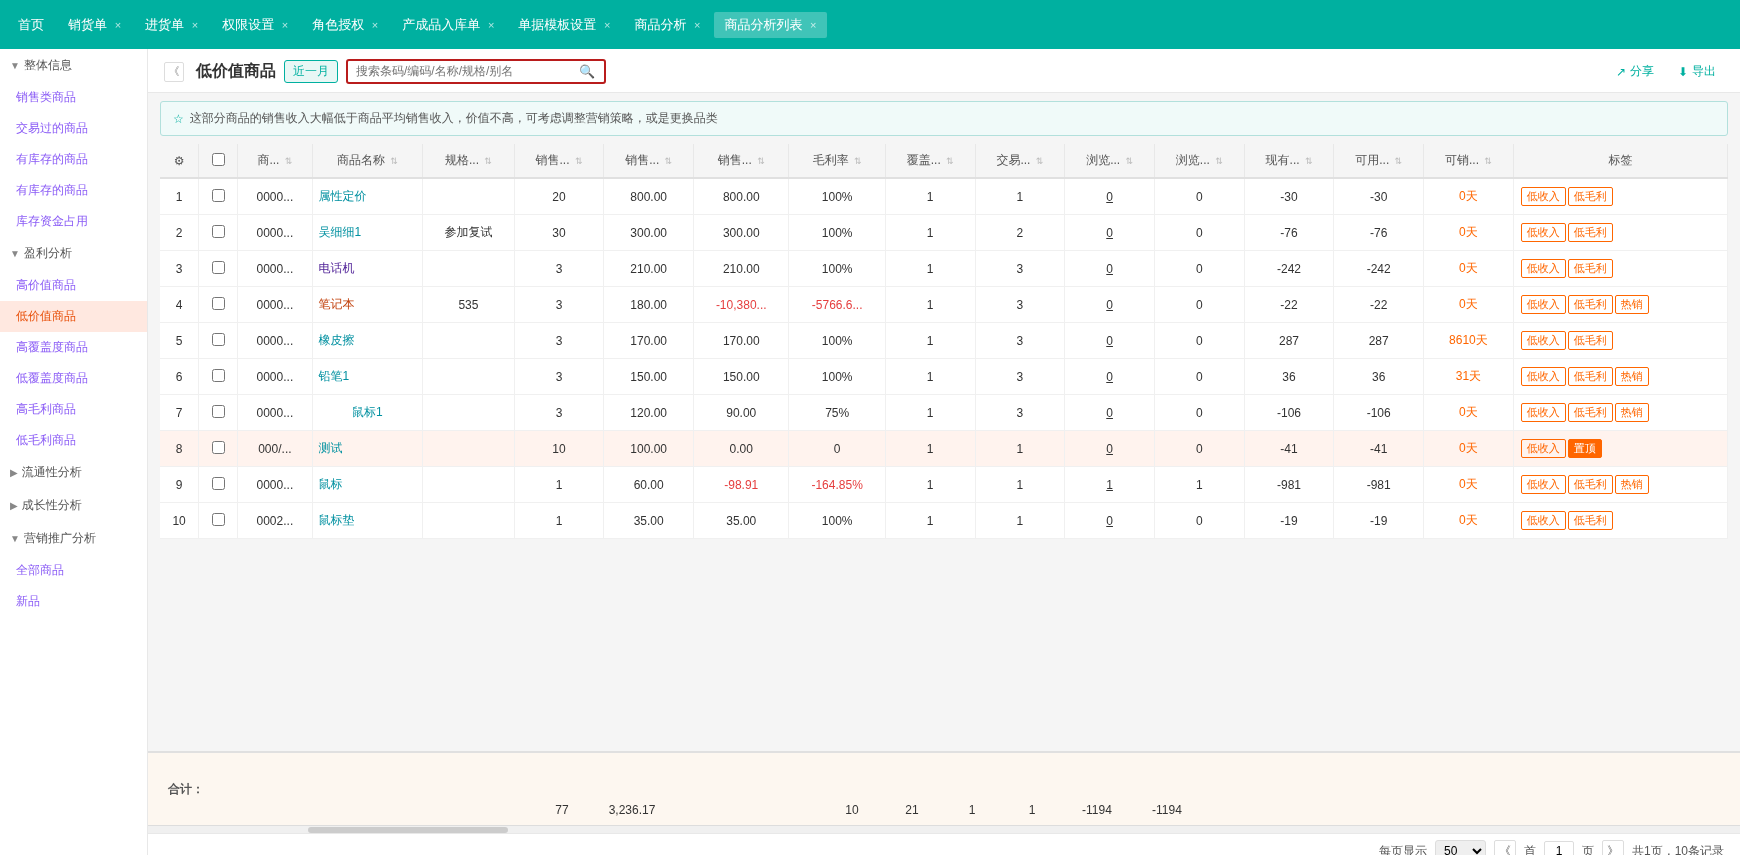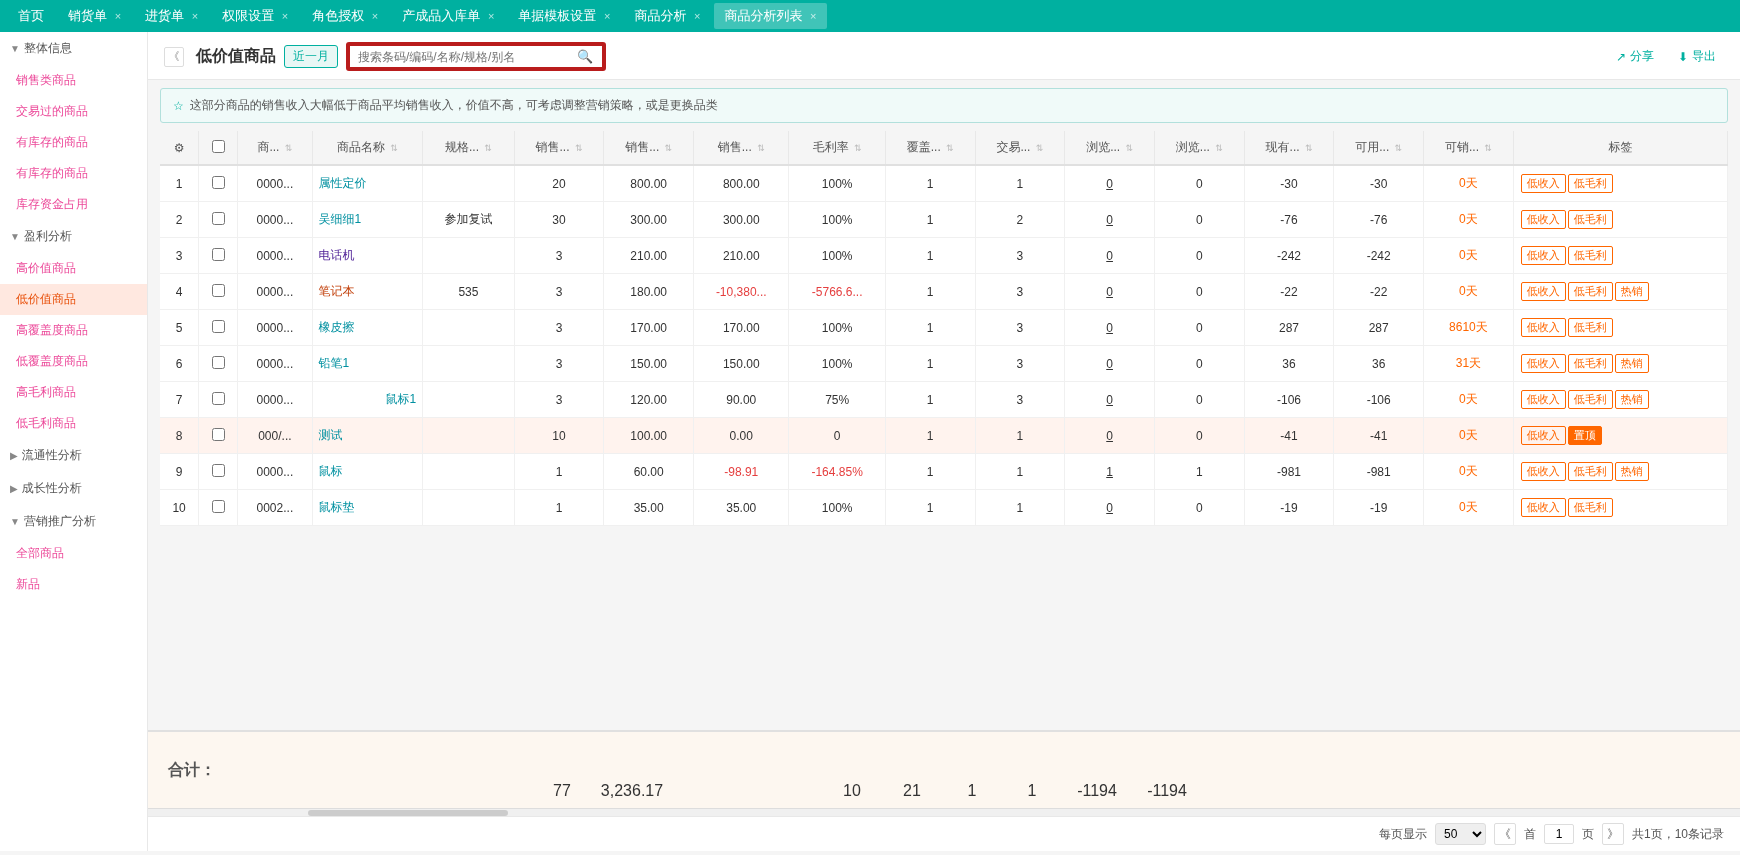--- a/index.html
+++ b/index.html
@@ -1,21 +1,21 @@
 <!DOCTYPE html>
 <html><head>
   <meta charset="utf-8">
   <style>
     * { box-sizing: border-box; margin: 0; padding: 0; }
     body { font-family: 'Microsoft YaHei', Arial, sans-serif; font-size: 12px; background: #f5f5f5; color: #333; overflow: hidden; }
 
     
     .top-nav {
       background: #00b0a0;
-      height: 32px;
+      height: 49px;
       display: flex;
       align-items: center;
       padding: 0 8px;
       gap: 4px;
     }
     .nav-item {
       color: #fff;
       padding: 4px 10px;
       cursor: pointer;
       font-size: 13px;
@@ -44,21 +44,21 @@
       align-items: center;
       padding: 8px 10px;
       font-size: 12px;
       color: #555;
       cursor: pointer;
     }
     .sidebar-group-header .arrow { margin-right: 4px; font-size: 10px; color: #888; }
     .sidebar-item {
       padding: 7px 14px 7px 16px;
       font-size: 12px;
-      color: #ec4899;
+      color: #8b5cf6;
       cursor: pointer;
       white-space: nowrap;
     }
     .sidebar-item.active { background: #ffe8e0; color: #e8500a; font-weight: 500; }
 
     
     .content-area {
       flex: 1;
       display: flex;
       flex-direction: column;
@@ -83,22 +83,22 @@
       background: #e8f7f5;
       border: 1px solid #00b0a0;
       color: #00b0a0;
       border-radius: 3px;
       padding: 2px 8px;
       font-size: 12px;
       cursor: pointer;
     }
     .search-box {
       display: flex;
-      align-items: flex-end;
-      border: 4px solid #b91c1c;
+      align-items: flex-start;
+      border: 2px solid #b91c1c;
       border-radius: 3px;
       padding: 3px 8px;
       gap: 4px;
       flex: 1;
       max-width: 260px;
     }
     .search-box input {
       border: none;
       outline: none;
       font-size: 12px;
@@ -181,21 +181,21 @@
     .underline { text-decoration: underline; }
 
     
     .footer-totals {
       background: #fdf7f0;
       border-top: 2px solid #e0e0e0;
       padding: 8px 12px;
       display: flex;
       align-items: center;
       gap: 0;
-      font-size: 16px;
+      font-size: 12px;
     }
     .footer-label {
       font-weight: 600;
       color: #555;
       padding: 0 20px 0 8px;
       min-width: 80px;
     }
 
     
     .pagination {
@@ -479,21 +479,21 @@
       <td>0</td>
       <td>36</td>
       <td>36</td>
       <td class="text-orange">31天</td>
       <td style="text-align:left;"><span class="tag tag-orange">低收入</span><span class="tag tag-orange">低毛利</span><span class="tag tag-orange">热销</span></td>
     </tr>
               <tr>
       <td>7</td>
       <td><input type="checkbox" style=""></td>
       <td>0000...</td>
-      <td style="text-align:right; cursor:pointer; color:#0090a0;">鼠标1</td>
+      <td style="text-align:center; cursor:pointer; color:#0090a0;">鼠标1</td>
       <td></td>
       <td>3</td>
       <td>120.00</td>
       <td style="">90.00</td>
       <td style="">75%</td>
       <td>1</td>
       <td>3</td>
       <td><span class="underline">0</span></td>
       <td>0</td>
       <td>-106</td>

